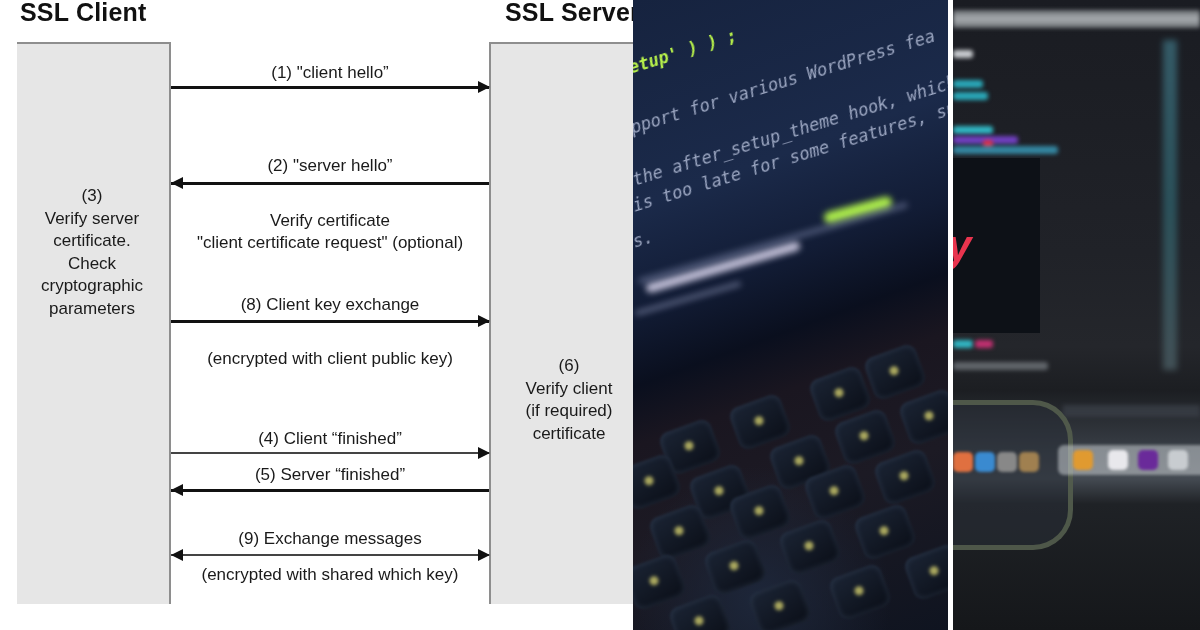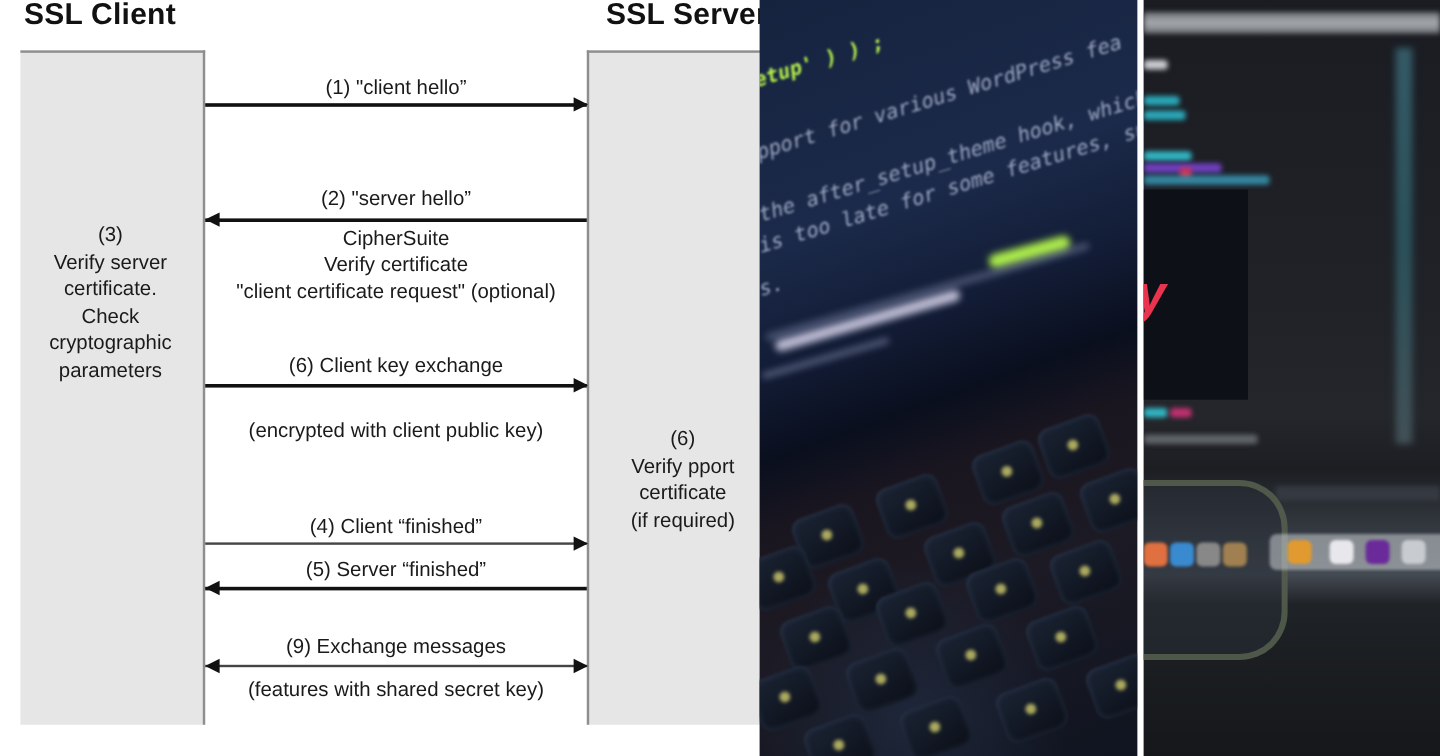--- a/index.html
+++ b/index.html
@@ -103,42 +103,41 @@
       <div>certificate.</div>
       <div>Check</div>
       <div>cryptographic</div>
       <div>parameters</div>
     </div>
   </div>
 
   <div class="box server">
     <div class="box-text">
       <div>(6)</div>
-      <div>Verify pport</div>
+      <div>Verify client</div>
+      <div>(if required)</div>
       <div>certificate</div>
-      <div>(if required)</div>
     </div>
   </div>
 
   <div class="label" style="top:62px">(1) "client hello”</div>
   <div class="arrow" style="top:86px">
     <div class="line" style="height:3px"></div>
       <div class="head-r" style="top:-5px"></div>
   </div>
 
   <div class="label" style="top:155px">(2) "server hello”</div>
   <div class="arrow" style="top:182px">
     <div class="line" style="height:3px"></div>
       <div class="head-l" style="top:-5px"></div>
   </div>
-  <div class="label" style="top:188px">CipherSuite</div>
   <div class="label" style="top:210px">Verify certificate</div>
   <div class="label" style="top:232px">"client certificate request" (optional)</div>
 
-  <div class="label" style="top:294px">(6) Client key exchange</div>
+  <div class="label" style="top:294px">(8) Client key exchange</div>
   <div class="arrow" style="top:320px">
     <div class="line" style="height:3px"></div>
       <div class="head-r" style="top:-5px"></div>
   </div>
   <div class="label" style="top:348px">(encrypted with client public key)</div>
 
   <div class="label" style="top:428px">(4) Client “finished”</div>
   <div class="arrow" style="top:452px">
     <div class="line" style="height:1.5px; background:#444"></div>
       <div class="head-r" style="top:-5px"></div>
@@ -149,21 +148,21 @@
     <div class="line" style="height:3px"></div>
       <div class="head-l" style="top:-5px"></div>
   </div>
 
   <div class="label" style="top:528px">(9) Exchange messages</div>
   <div class="arrow" style="top:554px">
     <div class="line" style="height:1.5px; background:#444"></div>
     <div class="head-l" style="top:-5px"></div>
     <div class="head-r" style="top:-5px"></div>
   </div>
-  <div class="label" style="top:564px">(features with shared secret key)</div>
+  <div class="label" style="top:564px">(encrypted with shared which key)</div>
 </div>
 
 <div class="photo1">
   <div class="code-line green" style="left:-4px; top:58px">etup' ) ) ;</div>
   <div class="code-line" style="left:-2px; top:118px">pport for various WordPress fea</div>
   <div class="code-line" style="left:0px; top:170px">the after_setup_theme hook, which</div>
   <div class="code-line" style="left:0px; top:196px">is too late for some features, such</div>
   <div class="code-line" style="left:0px; top:232px">s.</div>
   <div class="glow-bar" style="left:190px; top:204px; width:70px; height:12px; background:#a9e84a; transform:rotate(-15deg)"></div>
   <div class="glow-bar" style="left:10px; top:262px; width:160px; height:10px; background:#d8d4ec; transform:rotate(-16deg); opacity:0.85"></div>

